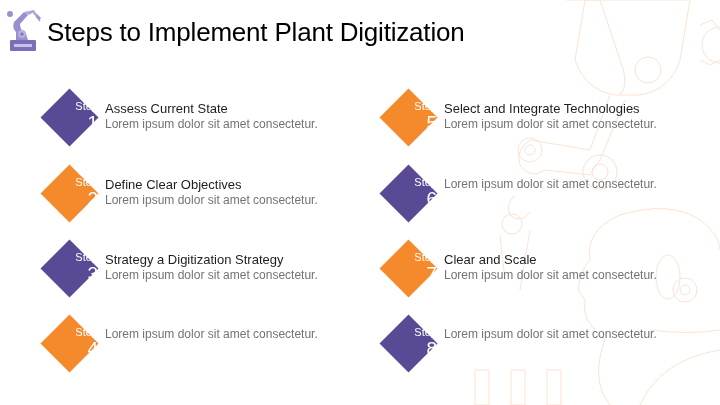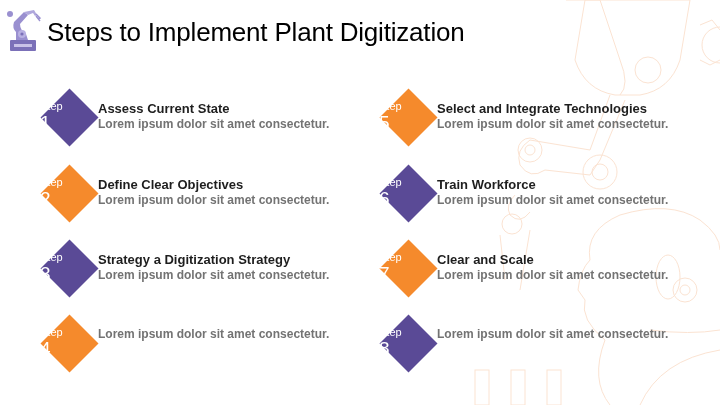--- a/index.html
+++ b/index.html
@@ -4,24 +4,24 @@
   <style>
     * { margin: 0; padding: 0; box-sizing: border-box; }
     html, body { width: 720px; height: 405px; overflow: hidden; background: #ffffff; }
     body { position: relative; font-family: "Liberation Sans", "DejaVu Sans", sans-serif; }
     .bg-art { position: absolute; left: 0; top: 0; width: 720px; height: 405px; pointer-events: none; }
     .logo { position: absolute; left: 6px; top: 6px; width: 40px; height: 48px; }
     .title { position: absolute; left: 47px; top: 17px; font-size: 26px; color: #000000; font-weight: normal; letter-spacing: -0.2px; white-space: nowrap; }
     .step { position: absolute; height: 60px; width: 340px; }
     .diamond { position: absolute; left: 0; top: 0; width: 58px; height: 58px; }
     .diamond .shape { position: absolute; left: 8.5px; top: 8.5px; width: 41px; height: 41px; transform: rotate(45deg); }
-    .diamond .lbl { position: absolute; left: 0; width: 58px; text-align: left; color: #ffffff; }
+    .diamond .lbl { position: absolute; left: 0; width: 58px; text-align: right; color: #ffffff; }
     .diamond .lbl-step { top: 12px; font-size: 11px; }
     .diamond .lbl-num { top: 24px; font-size: 19px; }
-    .step-text { position: absolute; left: 58px; top: 13px; white-space: nowrap; font-weight: bold; }
+    .step-text { position: absolute; left: 65px; top: 13px; white-space: nowrap; }
     .step-title { font-size: 13px; color: #1e1e1e; line-height: 16px; }
     .step-desc { font-size: 12px; color: #737373; line-height: 15px; }
   </style>
 </head>
 <body>
 
 <svg class="bg-art" viewBox="0 0 720 405" fill="none" stroke="#fbe3d2" stroke-width="1">
 
   <path d="M566 0 L600 0 L620 60 Q630 85 620 95"></path>
   <path d="M585 0 L690 0 L680 60 Q670 90 640 95 L615 95 Q585 90 575 60 Z"></path>
@@ -122,21 +122,20 @@
   </div>
 </div>
 
 <div class="step" style="left:379px; top:164px;">
   <div class="diamond">
     <div class="shape" style="background:#5a4a96;"></div>
     <div class="lbl lbl-step">Step</div>
     <div class="lbl lbl-num">6</div>
   </div>
   <div class="step-text">
-    <div class="step-title">Train Workforce</div>
     <div class="step-desc">Lorem ipsum dolor sit amet consectetur.</div>
   </div>
 </div>
 
 <div class="step" style="left:379px; top:239px;">
   <div class="diamond">
     <div class="shape" style="background:#f58a2c;"></div>
     <div class="lbl lbl-step">Step</div>
     <div class="lbl lbl-num">7</div>
   </div>

